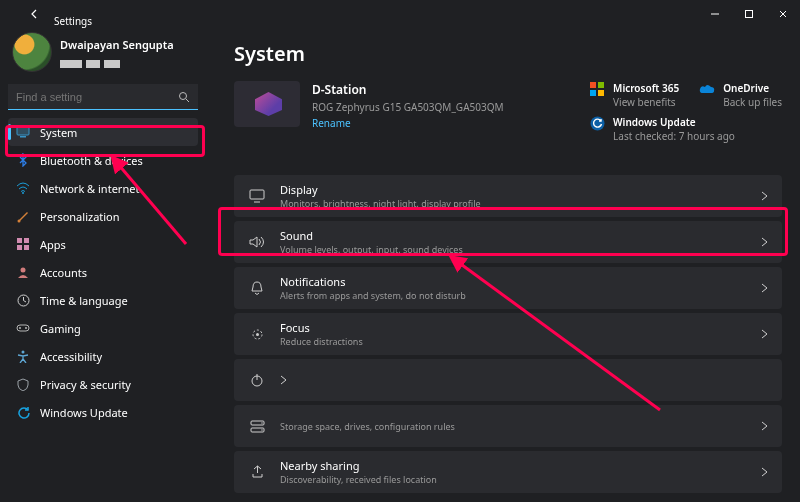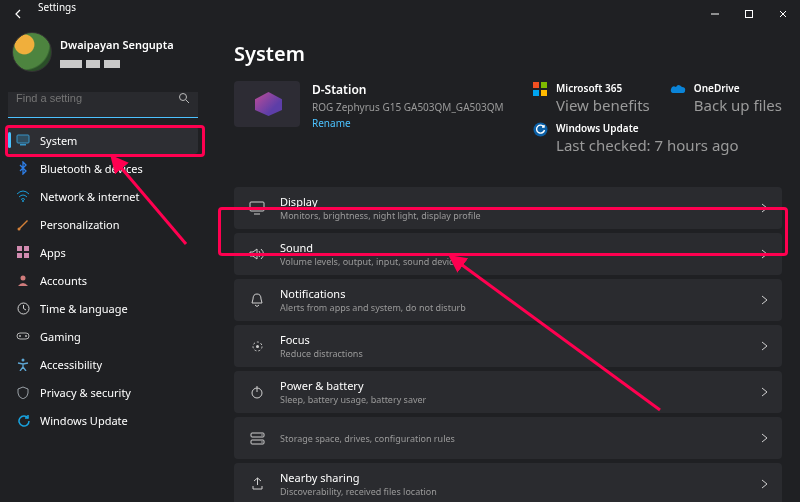--- a/index.html
+++ b/index.html
@@ -11,22 +11,22 @@
   color: #fff;
   font-family: "Segoe UI", "Segoe UI Variable", system-ui, sans-serif;
   overflow: hidden;
   position: relative;
 }
 
 
 .titlebar {
   height: 28px;
   display: flex;
-  align-items: flex-start;
-  padding-left: 4px;
+  align-items: flex-end;
+  padding-left: 20px;
 }
 .back {
   width: 28px; height: 28px;
   display:flex; align-items:center; justify-content:center;
   color:#fff;
 }
 .titlebar-label { font-size: 10px; margin-left: 6px; color:#fff; }
 .win-controls { margin-left:auto; display:flex; }
 .win-controls div {
   width: 34px; height: 28px;
@@ -50,25 +50,25 @@
 .profile-name { font-size: 11px; font-weight:600; }
 .profile-sub {
   display:flex; gap:4px;
 }
 .profile-sub .blk { background:#c9c9c9; height:8px; }
 .profile-sub .b1 { width:22px; }
 .profile-sub .b2 { width:14px; }
 .profile-sub .b3 { width:16px; }
 
 .search {
-  margin:14px 0 8px 0;
+  margin:6px 0 8px 0;
   height:26px;
   background:#292a2e;
   border-bottom:1px solid #4cc2ff;
-  display:flex; align-items:flex-start;
+  display:flex; align-items:center;
   padding:0 8px;
 }
 .search-input{
   flex:1; background:transparent; border:0; color:#bbb; font-size:11px; outline:none;
 }
 .search-icon{ color:#bbb; }
 
 .nav { list-style:none; display:flex; flex-direction:column; gap:0; }
 .nav-item{
   height:28px;
@@ -119,21 +119,21 @@
 }
 .device-text{ display:flex; flex-direction:column; gap:2px; }
 .device-name{ font-size:12px; font-weight:600; }
 .device-model{ font-size:10px; color:#9a9a9a; }
 .device-rename{ font-size:10px; color:#4cc2ff; }
 
 .tiles{ display:grid; grid-template-columns:auto auto; gap:6px 20px; }
 .tile{ display:flex; gap:8px; }
 .tile-icon{ width:16px; height:16px; flex-shrink:0; display:flex; align-items:center; justify-content:center; }
 .tile-title{ font-size:10px; font-weight:600; }
-.tile-sub{ font-size:15px; color:#9a9a9a; }
+.tile-sub{ font-size:10px; color:#9a9a9a; }
 .wu-tile{ grid-column:1 / span 2; }
 
 
 .cards{ display:flex; flex-direction:column; gap:4px; }
 .card{
   background:#2a2b2f;
   border-radius:4px;
   height:42px;
   display:flex; align-items:center;
   padding:0 14px;
@@ -444,24 +444,20 @@
             </svg>
           </span>
       </div>
       <div class="card">
         <span class="card-icon">
             <svg width="14" height="14" viewBox="0 0 14 14">
               <circle cx="7" cy="8" r="5" stroke="#cfcfcf" fill="none"></circle>
               <line x1="7" y1="1" x2="7" y2="7" stroke="#cfcfcf"></line>
             </svg>
           </span>
-        <div class="card-text">
-            <div class="card-title">Power &amp; battery</div>
-            <div class="card-sub">Sleep, battery usage, battery saver</div>
-          </div>
         <span class="chev">
             <svg width="7" height="10">
               <path d="M1 1 L6 5 L1 9" stroke="#cfcfcf" fill="none"></path>
             </svg>
           </span>
       </div>
       <div class="card">
         <span class="card-icon">
             <svg width="15" height="13" viewBox="0 0 15 13">
               <rect x="1" y="1" width="13" height="4" rx="1" stroke="#cfcfcf" fill="none"></rect>

